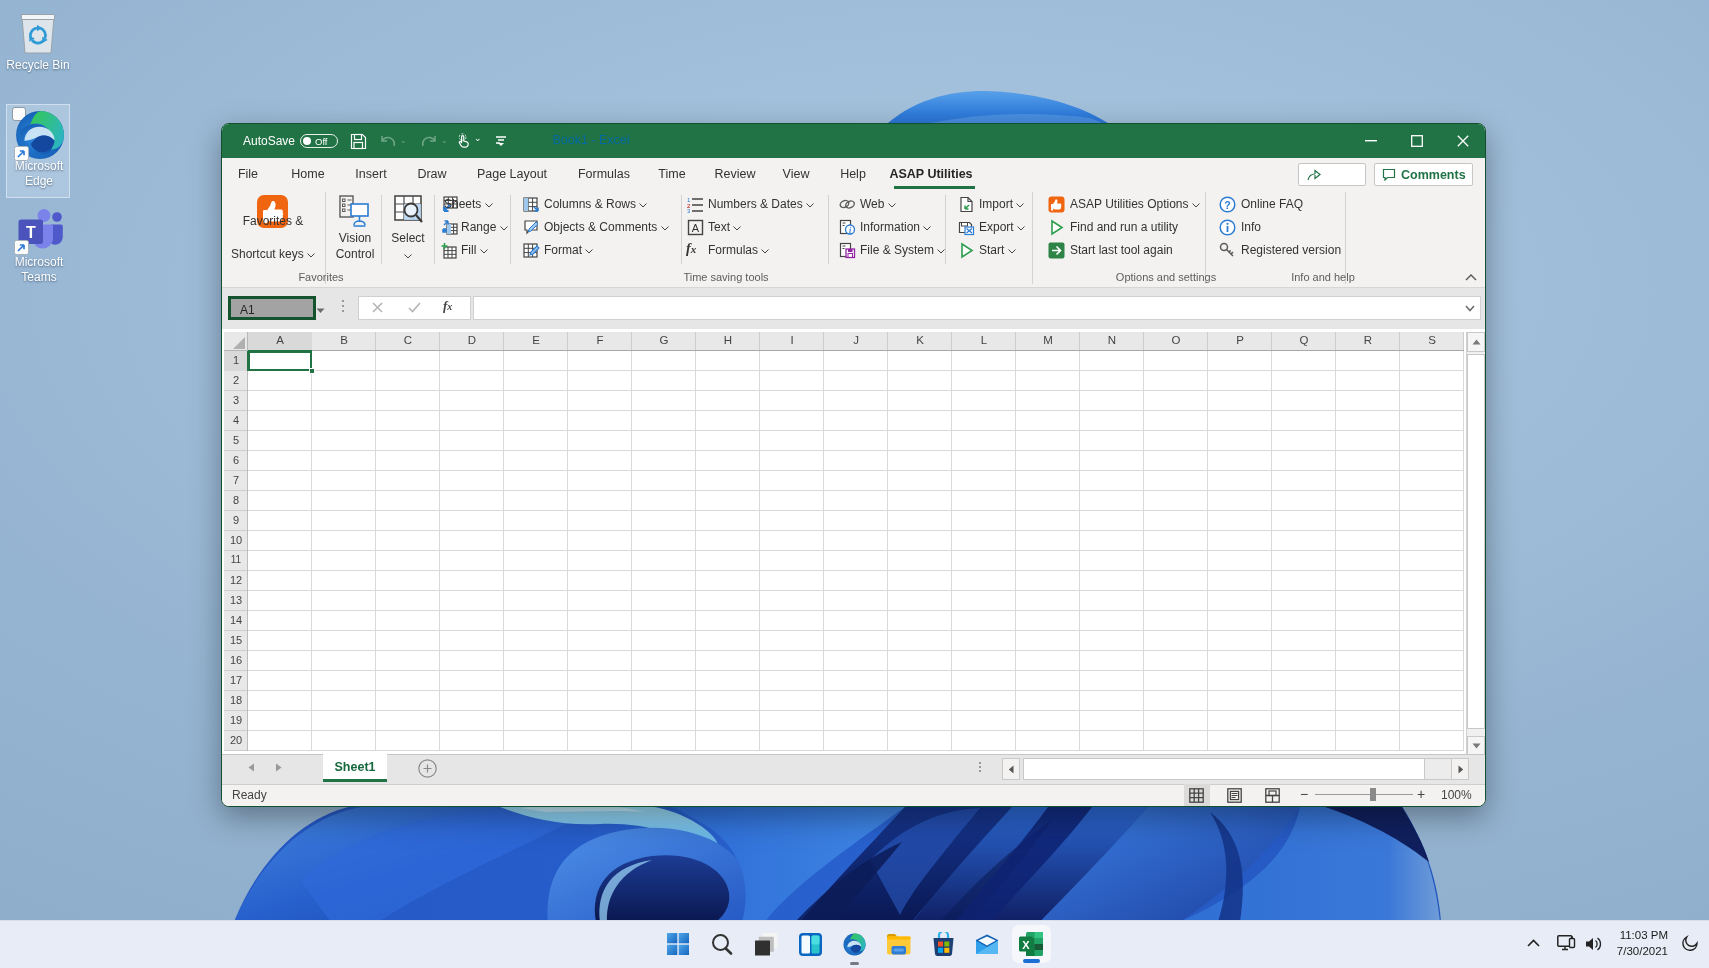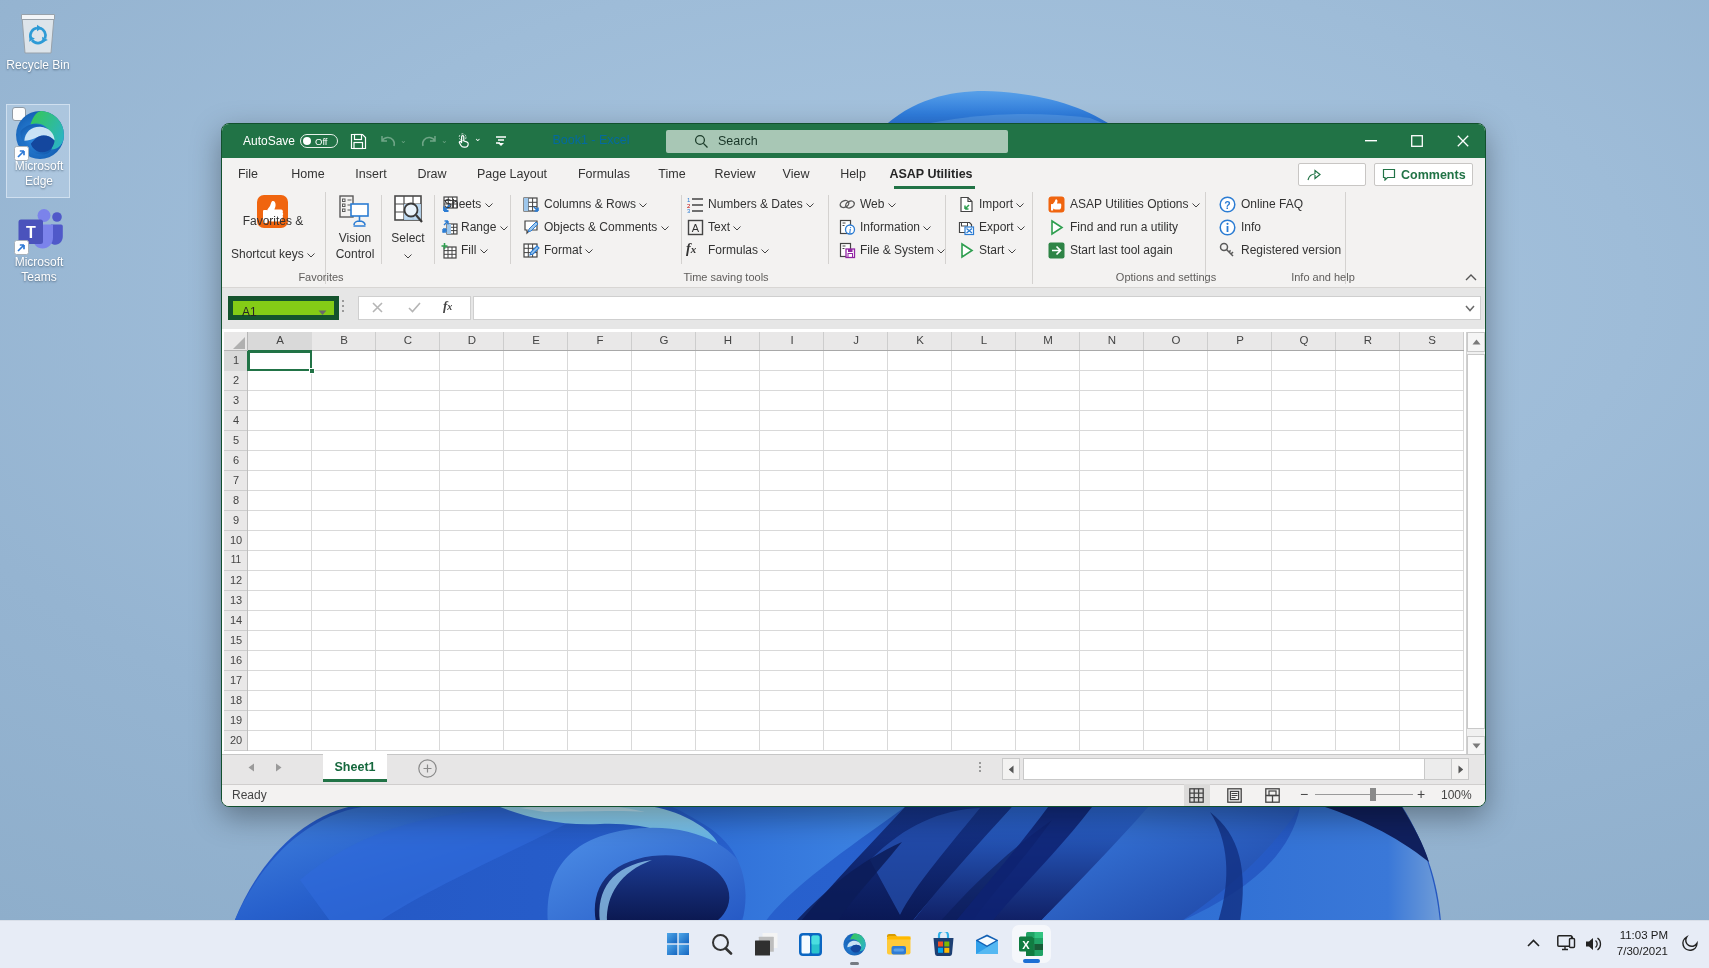--- a/index.html
+++ b/index.html
@@ -190,27 +190,20 @@
     <circle cx="7.6" cy="5.2" r="3.4" fill="none" stroke="#fff" stroke-width="1" opacity="0.8" stroke-dasharray="2 1.6"></circle>
     <path d="M6.6 10.5 V4.8 a1.1 1.1 0 0 1 2.2 0 V9 l2.9 0.8 c0.9 0.25 1.5 1 1.5 2 c0 1.9-1.2 3.4-3.1 3.4 h-1 c-1.5 0-2.6-0.75-3.3-2 l-1.4-2.6 c-0.4-0.75 0.45-1.5 1.15-1.05 Z" fill="none" stroke="#fff" stroke-width="1.2" stroke-linejoin="round"></path>
   </svg>
   <div class="txt" style="left:252px;top:9px;color:#fff;font-size:9px">⌄</div>
   <svg class="abs" style="left:272px;top:11px" width="14" height="12" viewBox="0 0 14 12">
     <path d="M2 2 h10 M4 5 h6 M2 8 l4 0" stroke="#fff" stroke-width="1.3"></path>
     <path d="M4 8 l3 3 l3 -3 Z" fill="#fff"></path>
   </svg>
   <div class="txt ctr" style="left:369px;top:9px;color:#0369a1;font-size:12.5px">Book1  -  Excel</div>
 
-  <div class="abs" style="left:444px;top:6px;width:342px;height:23px;background:#a8c7b5;border-radius:2px">
-    <svg class="abs" style="left:28px;top:4px" width="15" height="15" viewBox="0 0 15 15">
-      <circle cx="6" cy="6" r="4.4" fill="none" stroke="#1d3d2b" stroke-width="1.3"></circle>
-      <path d="M9.4 9.4 L13.5 13.5" stroke="#1d3d2b" stroke-width="1.3"></path>
-    </svg>
-    <div class="txt" style="left:52px;top:4px;color:#183527;font-size:12.5px">Search</div>
-  </div>
 
   <svg class="abs" style="left:1143px;top:16px" width="12" height="2" viewBox="0 0 12 2">
       <rect width="12" height="1.4" fill="#fff"></rect>
     </svg>
   <svg class="abs" style="left:1189px;top:11px" width="12" height="12" viewBox="0 0 12 12">
       <rect x="0.7" y="0.7" width="10.6" height="10.6" fill="none" stroke="#fff" stroke-width="1.3"></rect>
     </svg>
   <svg class="abs" style="left:1235px;top:11px" width="12" height="12" viewBox="0 0 12 12">
       <path d="M0.8 0.8 L11.2 11.2 M11.2 0.8 L0.8 11.2" stroke="#fff" stroke-width="1.3"></path>
     </svg>
@@ -449,21 +442,21 @@
 
   <div class="glabel" style="left:51px;top:147px">Favorites</div>
   <div class="glabel" style="left:456px;top:147px">Time saving tools</div>
   <div class="glabel" style="left:896px;top:147px">Options and settings</div>
   <div class="glabel" style="left:1053px;top:147px">Info and help</div>
   <svg class="abs" style="left:1243px;top:150px" width="12" height="7" viewBox="0 0 12 7">
       <path d="M1 6 L6 1 L11 6" fill="none" stroke="#555" stroke-width="1.4"></path>
     </svg>
 
   <div class="abs" style="left:0;top:164px;width:100%;height:41px;background:#e6e6e6"></div>
-  <div class="abs" style="left:6px;top:172px;width:111px;height:24px;background:#84cc16;border:5px solid #14532d">
+  <div class="abs" style="left:6px;top:172px;width:88px;height:24px;background:#a3a3a3;border:3px solid #14532d">
     <div class="txt" style="left:9px;top:4px;font-size:12px;color:#262626">A1</div>
     <svg class="abs" style="left:85px;top:9px" width="9" height="6" viewBox="0 0 9 6">
         <path d="M0.5 0.5 L4.5 5 L8.5 0.5 Z" fill="#6a6a6a"></path>
       </svg>
   </div>
   <div class="abs" style="left:120px;top:176px;width:2px;height:2px;background:#9a9a9a;box-shadow:0 5px 0 #9a9a9a,0 10px 0 #9a9a9a"></div>
   <div class="abs" style="left:136px;top:172px;width:113px;height:24px;background:#fff;border:1px solid #cfcfcf"></div>
   <svg class="abs" style="left:150px;top:178px" width="11" height="11" viewBox="0 0 11 11">
       <path d="M1 1 L10 10 M10 1 L1 10" stroke="#b5b5b5" stroke-width="1.6"></path>
     </svg>

